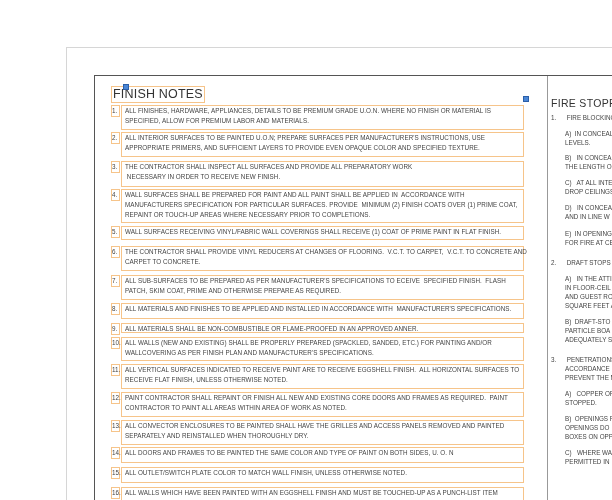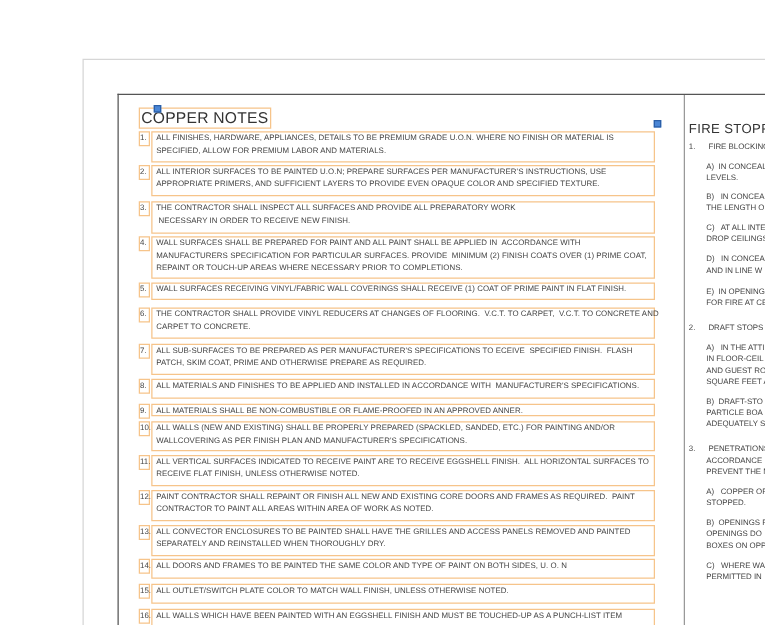--- a/index.html
+++ b/index.html
@@ -16,21 +16,21 @@
   .fs-line { position:absolute; font-size:6.3px; color:#444; line-height:10px; white-space:pre; }
 </style>
 </head>
 <body>
 
 <div class="sheet"></div>
 <div class="frame">
   <div class="divider"></div>
 </div>
 
-<div class="title">COPPER NOTES</div>
+<div class="title">FINISH NOTES</div>
 <div class="handle" style="left:123px;top:84px;"></div>
 <div class="handle" style="left:523px;top:96px;"></div>
 
 <div id="notes">
     <div class="num" style="top: 105px;">1.</div>
     <div class="note" style="top: 105px; height: 25px;">
       <span>ALL FINISHES, HARDWARE, APPLIANCES, DETAILS TO BE PREMIUM GRADE U.O.N. WHERE NO FINISH OR MATERIAL IS</span>
       <span>SPECIFIED, ALLOW FOR PREMIUM LABOR AND MATERIALS.</span>
     </div>
     <div class="num" style="top: 132px;">2.</div>

